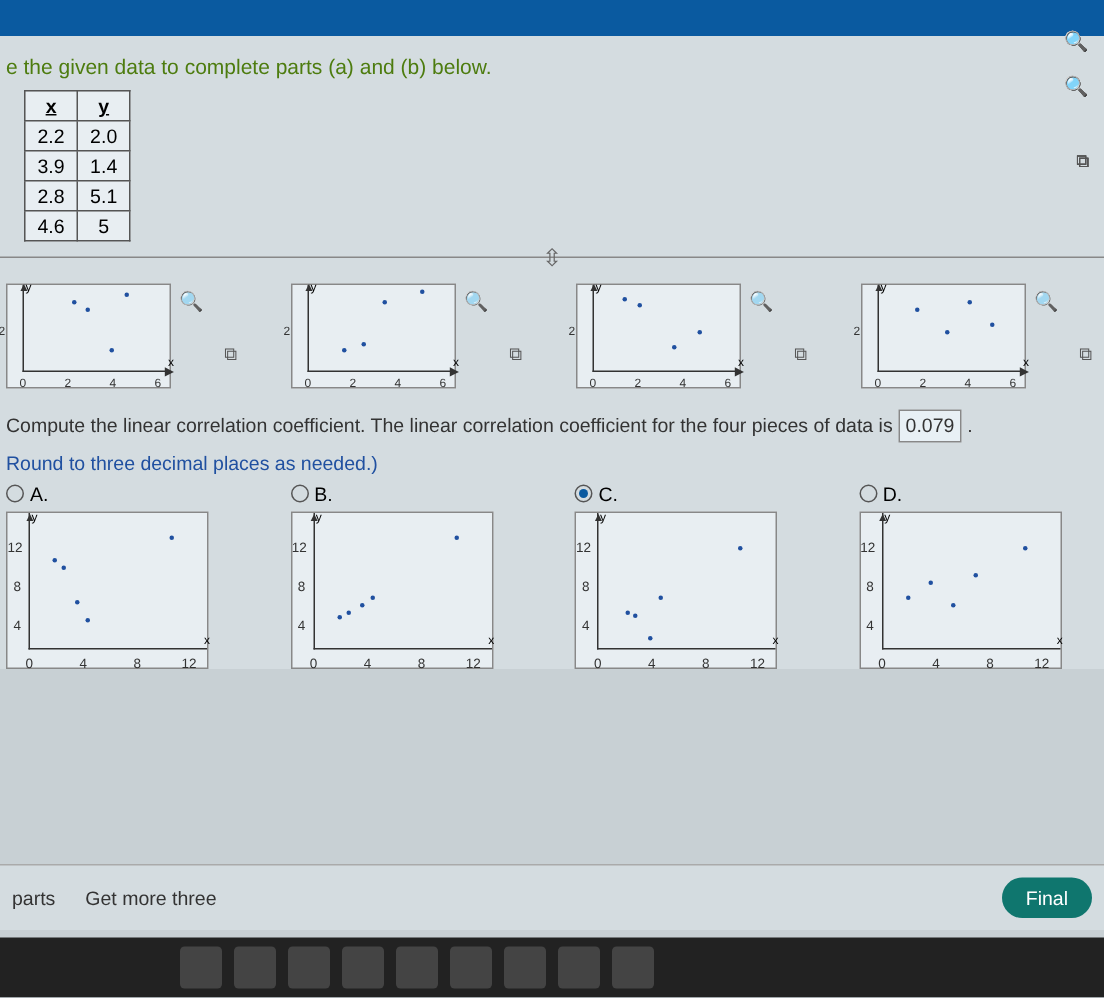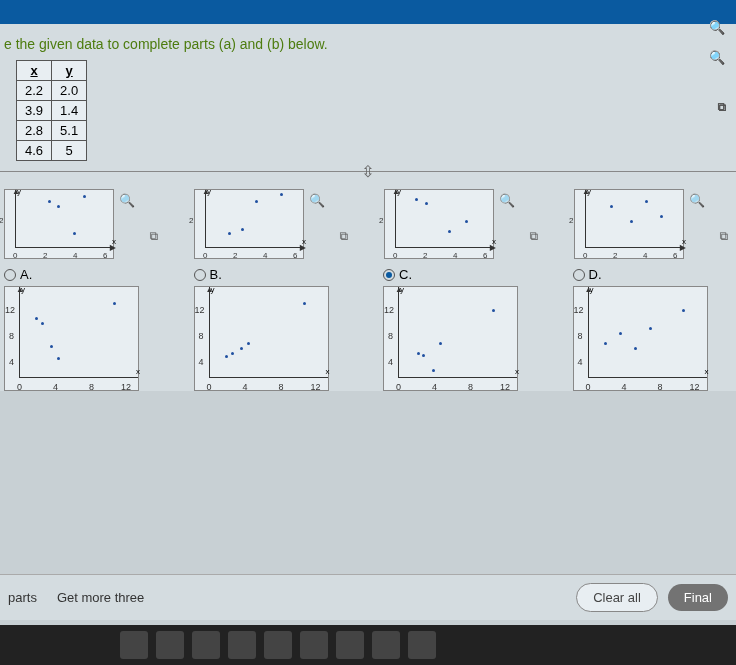--- a/index.html
+++ b/index.html
@@ -33,21 +33,21 @@
 .radio-line{display:flex;align-items:center;gap:4px;font-size:13px;margin-bottom:4px}
 .radio{width:12px;height:12px;border:1px solid #555;border-radius:50%;position:relative;display:inline-block}
 .radio.sel::after{content:"";position:absolute;left:2px;top:2px;width:6px;height:6px;background:#0a5aa0;border-radius:50%}
 .big-chart{width:135px;height:105px;background:#e8eef2;border:1px solid #888;position:relative}
 .btick{position:absolute;font-size:9px;color:#333}
 .footer{position:absolute;bottom:45px;left:0;right:0;display:flex;align-items:center;padding:8px;background:#d4dce0;border-top:1px solid #aaa}
 .link{font-size:13px;color:#333;margin-right:20px}
 .spacer{flex:1}
 .btn{border-radius:16px;padding:6px 16px;font-size:13px;cursor:pointer}
 .btn-clear{background:#e8eef2;border:1px solid #888;color:#444}
-.btn-final{background:#737373;border:none;color:#fff;margin-left:10px}
+.btn-final{background:#0f766e;border:none;color:#fff;margin-left:10px}
 .taskbar{position:absolute;bottom:0;left:0;right:0;height:40px;background:#222;display:flex;align-items:center;gap:8px;padding:0 120px}
 .task-icon{width:28px;height:28px;background:#444;border-radius:3px}
 </style>
 </head>
 <body>
 
 <div class="header"></div>
 <div class="content">
  <div class="prompt">e the given data to complete parts (a) and (b) below.</div>
 
@@ -160,20 +160,26 @@
     <div class="pt" style="left:35px;top:15px"></div>
           <div class="pt" style="left:55px;top:30px"></div>
           <div class="pt" style="left:70px;top:10px"></div>
           <div class="pt" style="left:85px;top:25px"></div>
    </div>
    <span class="zoom-icon">🔍</span>
    <span class="expand-icon">⧉</span>
   </div>
  </div>
 
+ <div class="qtext">
+  <span>Compute the linear correlation coefficient. The linear correlation coefficient for the four pieces of data is </span>
+  <span class="answer-box">0.079</span>
+  <span>.</span>
+ </div>
+ <div class="instruct">Round to three decimal places as needed.)</div>
 
  <div class="choice-row">
   <div class="choice">
    <div class="radio-line">
           <span class="radio"></span>
           <span>A.</span>
         </div>
    <div class="big-chart">
     <span class="arrow-y" style="left:11px;top:-2px">▲</span>
     <span class="ylbl" style="left:16px;top:-2px">y</span>
@@ -284,21 +290,20 @@
    <span class="zoom-icon" style="right:10px;top:50px">🔍</span>
    <span class="expand-icon" style="right:10px;top:100px">⧉</span>
   </div>
  </div>
 </div>
 
 <div class="footer">
  <span class="link">parts</span>
  <span class="link">Get more three</span>
  <span class="spacer"></span>
- <button class="btn btn-clear">Clear all</button>
  <button class="btn btn-final">Final</button>
 </div>
 
 <div class="taskbar">
  <div class="task-icon"></div>
  <div class="task-icon"></div>
  <div class="task-icon"></div>
  <div class="task-icon"></div>
  <div class="task-icon"></div>
  <div class="task-icon"></div>

